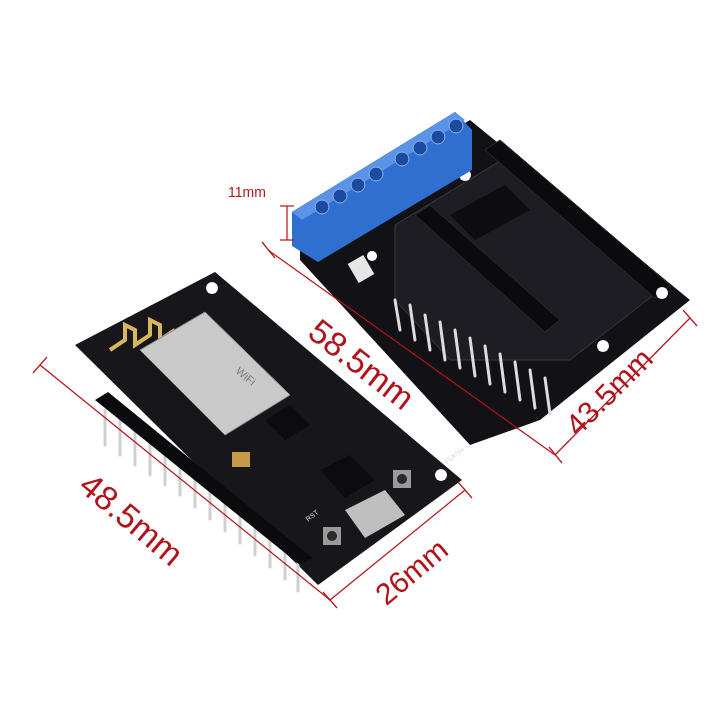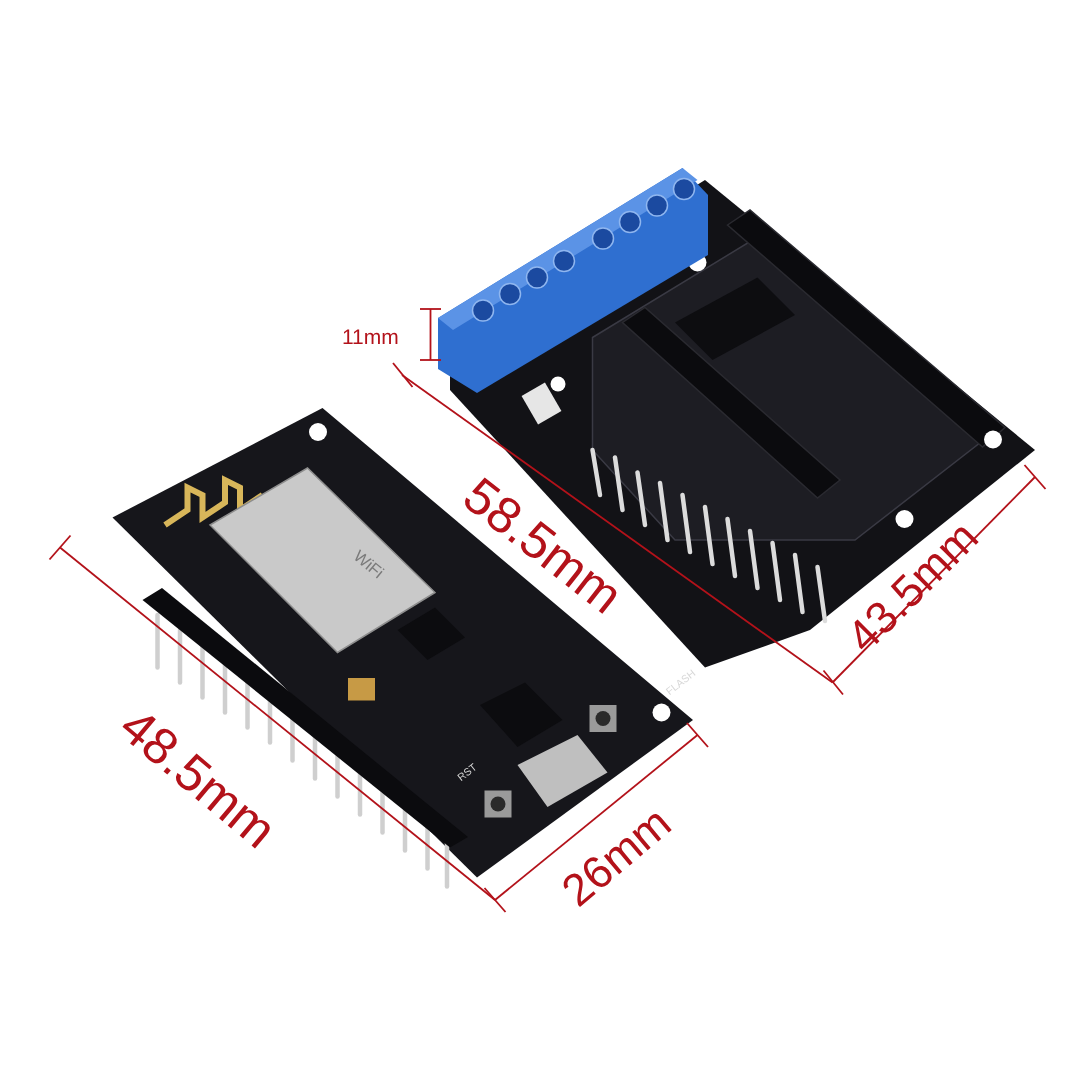--- a/index.html
+++ b/index.html
@@ -117,19 +117,19 @@
 
     <line x1="40" y1="365" x2="330" y2="600"></line>
     <line x1="33" y1="373" x2="47" y2="357"></line>
 
     <line x1="330" y1="600" x2="465" y2="490"></line>
     <line x1="323" y1="592" x2="337" y2="608"></line>
       <line x1="458" y1="482" x2="472" y2="498"></line>
   </g>
 </svg>
 
-<div class="dim" style="left:228px;top:216px;font-size:14px;">11mm</div>
+<div class="dim" style="left:228px;top:184px;font-size:14px;">11mm</div>
 <div class="dim" style="left:300px;top:345px;font-size:34px;transform:rotate(38deg);">58.5mm</div>
 <div class="dim" style="left:555px;top:375px;font-size:30px;transform:rotate(-45deg);">43.5mm</div>
 <div class="dim" style="left:70px;top:500px;font-size:34px;transform:rotate(40deg);">48.5mm</div>
 <div class="dim" style="left:370px;top:555px;font-size:30px;transform:rotate(-40deg);">26mm</div>
 <div class="dim" style="left:443px;top:452px;font-size:7px;color:#d8d8d8;transform:rotate(-38deg);">FLASH</div>
 <div class="dim" style="left:305px;top:512px;font-size:7px;color:#d8d8d8;transform:rotate(-38deg);">RST</div>
 
 </body></html>

